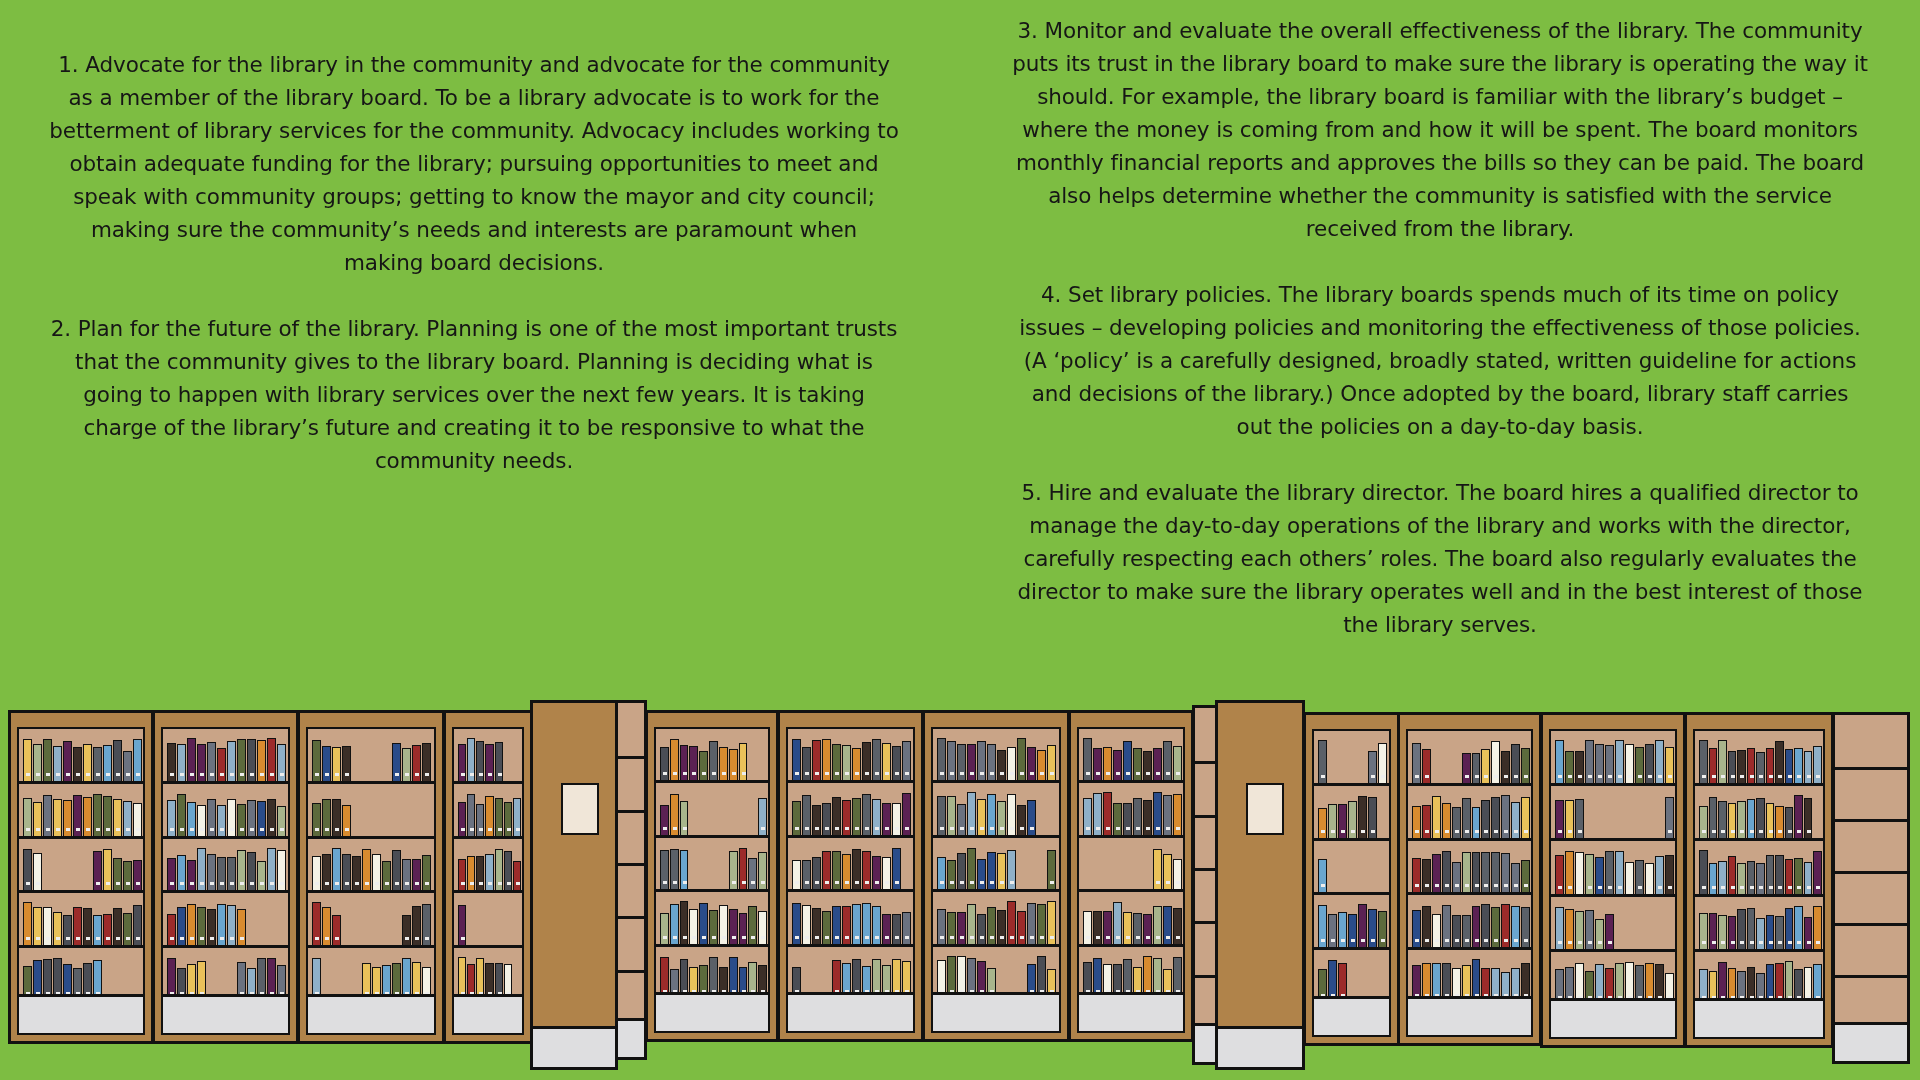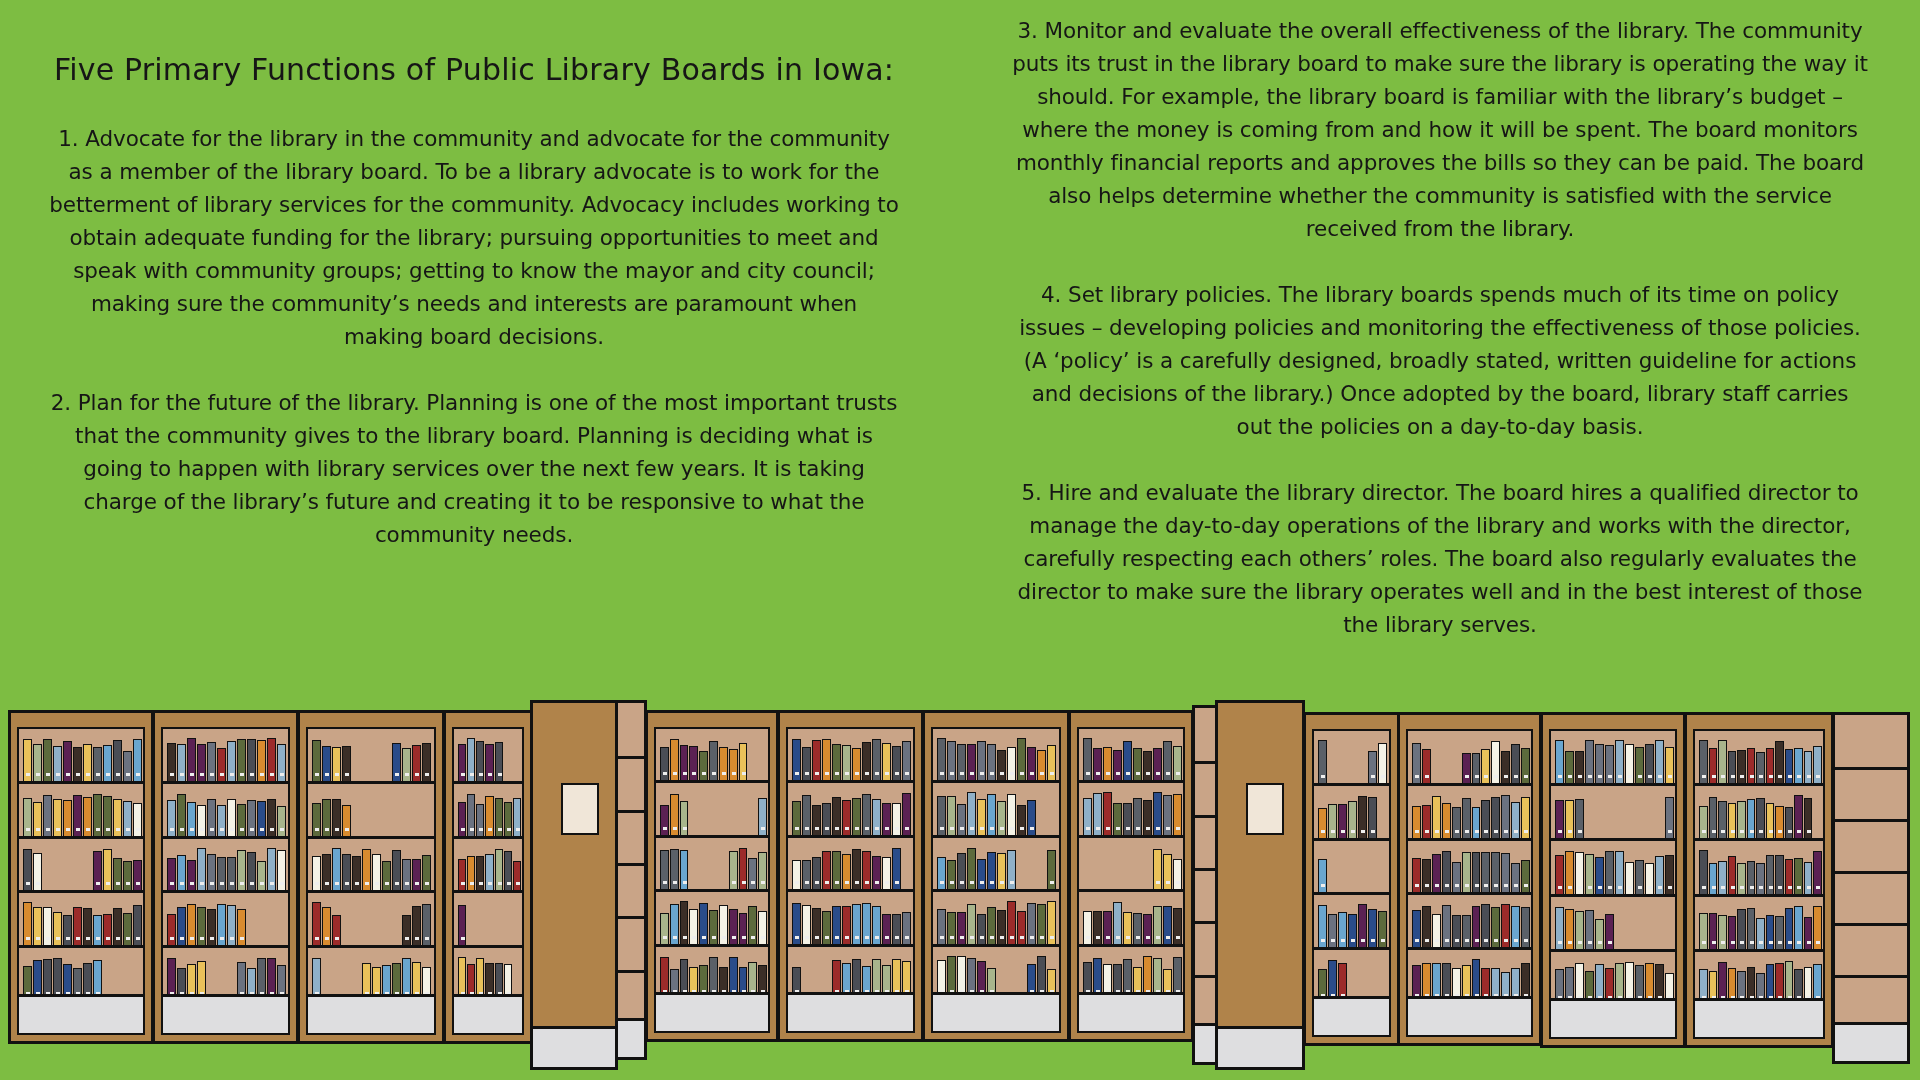--- a/index.html
+++ b/index.html
@@ -21,21 +21,20 @@
   .endpanel .base{position:absolute;left:0;right:0;bottom:0;height:38px;background:#dedee0;border-top:3px solid #111;}
   .endpanel .label{position:absolute;left:28px;top:80px;width:34px;height:48px;background:#f0e6d8;border:2px solid #111;}
   .side{position:absolute;background:#c9a487;border:3px solid #111;box-sizing:border-box;}
   .side .slat{position:absolute;left:0;right:0;height:3px;background:#111;}
   .side .sb{position:absolute;left:0;right:0;bottom:0;height:36px;background:#dedee0;border-top:3px solid #111;}
 </style>
 </head>
 <body>
 
 <div class="col col-left">
-  <h1 class="title">Five Primary Functions of Public Library Boards in Iowa:</h1>
   <p class="para">1.  Advocate for the library in the community and advocate for the community as a member of the library board. To be a library advocate is to work for the betterment of library services for the community. Advocacy includes working to obtain adequate funding for the library; pursuing opportunities to meet and speak with community groups; getting to know the mayor and city council; making sure the community’s needs and interests are paramount when making board decisions.</p>
   <p class="para">2.  Plan for the future of the library. Planning is one of the most important trusts that the community gives to the library board. Planning is deciding what is going to happen with library services over the next few years. It is taking charge of the library’s future and creating it to be responsive to what the community needs.</p>
 </div>
 
 <div class="col col-right">
   <p class="para">3. Monitor and evaluate the overall effectiveness of the library. The community puts its trust in the library board to make sure the library is operating the way it should. For example, the library board is familiar with the library’s budget – where the money is coming from and how it will be spent. The board monitors monthly financial reports and approves the bills so they can be paid. The board also helps determine whether the community is satisfied with the service received from the library.</p>
   <p class="para">4.  Set library policies. The library boards spends much of its time on policy issues – developing policies and monitoring the effectiveness of those policies. (A ‘policy’ is a carefully designed, broadly stated, written guideline for actions and decisions of the library.) Once adopted by the board, library staff carries out the policies on a day-to-day basis.</p>
   <p class="para">5.  Hire and evaluate the library director. The board hires a qualified director to manage the day-to-day operations of the library and works with the director, carefully respecting each others’ roles.  The board also regularly evaluates the director to make sure the library operates well and in the best interest of those the library serves.</p>
 </div>
 

